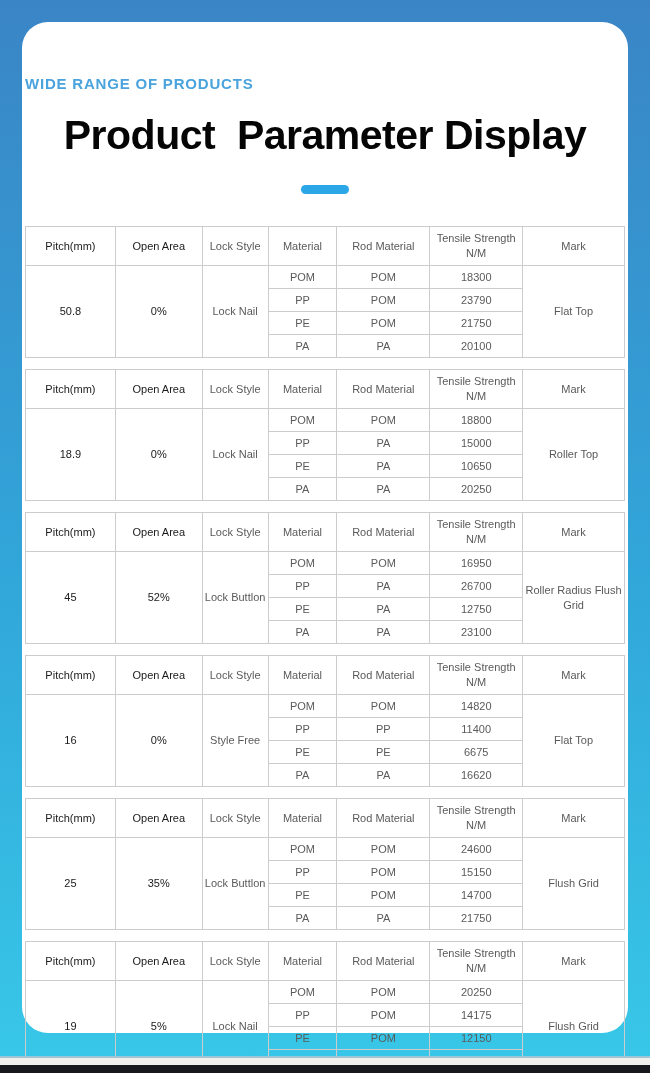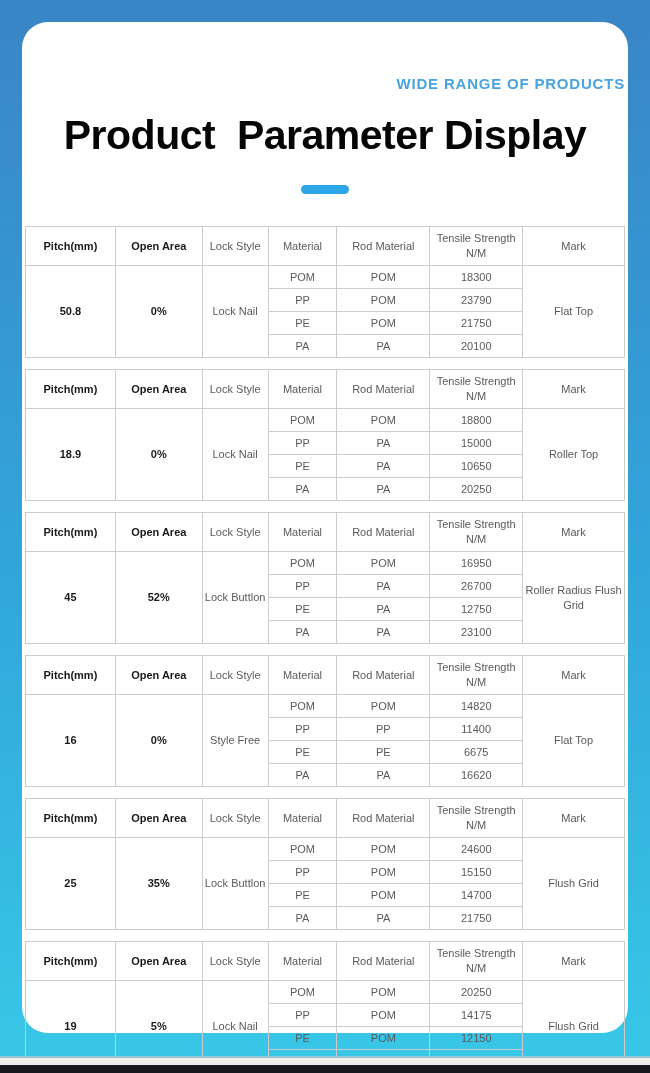--- a/index.html
+++ b/index.html
@@ -7,21 +7,21 @@
     width:650px;height:1073px;overflow:hidden;position:relative;
     font-family:"Liberation Sans", sans-serif;
     background:linear-gradient(180deg,#3a85c6 0%,#31a7da 55%,#38c8e8 100%);
   }
   .card{
     position:absolute;left:22px;top:22px;width:606px;height:1011px;
     background:#ffffff;border-radius:26px;
     box-sizing:border-box;padding:0 3px;
   }
   .eyebrow{
-    margin-top:53px;text-align:right;
+    margin-top:53px;text-align:left;
     color:#4aa3dc;font-size:15px;font-weight:bold;letter-spacing:0.8px;
   }
   .page-title{
     margin:20px 0 0 0;text-align:center;color:#050505;
     font-size:41px;font-weight:bold;letter-spacing:-0.5px;white-space:pre;
   }
   .dash{
     width:48px;height:9px;border-radius:5px;background:#2ba6e6;
     margin:26px auto 0 auto;
   }
@@ -31,21 +31,21 @@
     margin-bottom:11px;
     font-size:11px;color:#5a5a5a;
   }
   table.spec th, table.spec td{
     border:1px solid #cccccc;text-align:center;vertical-align:middle;
     padding:1px 2px;font-weight:normal;line-height:1.35;
     overflow:hidden;
   }
   table.spec th{height:36px;}
   table.spec td{height:20px;}
-  table.spec .bold{font-weight:bold;color:#1a1a1a;}
+  table.spec .bold{font-weight:normal;color:#1a1a1a;}
   .bottom-line{position:absolute;left:0;bottom:15px;width:650px;height:2px;background:#9fc6d6;}
   .bottom-offwhite{position:absolute;left:0;bottom:8px;width:650px;height:7px;background:#f0efeb;}
   .bottom-black{position:absolute;left:0;bottom:0;width:650px;height:8px;background:#17181d;}
 </style>
 </head>
 <body>
 
 <div class="card">
   <div class="eyebrow">WIDE RANGE OF PRODUCTS</div>
   <h1 class="page-title">Product  Parameter Display</h1>

